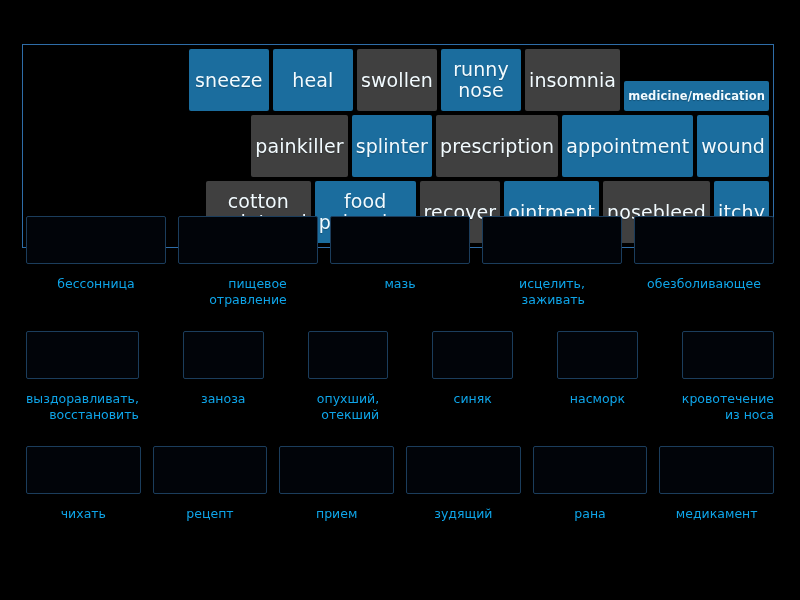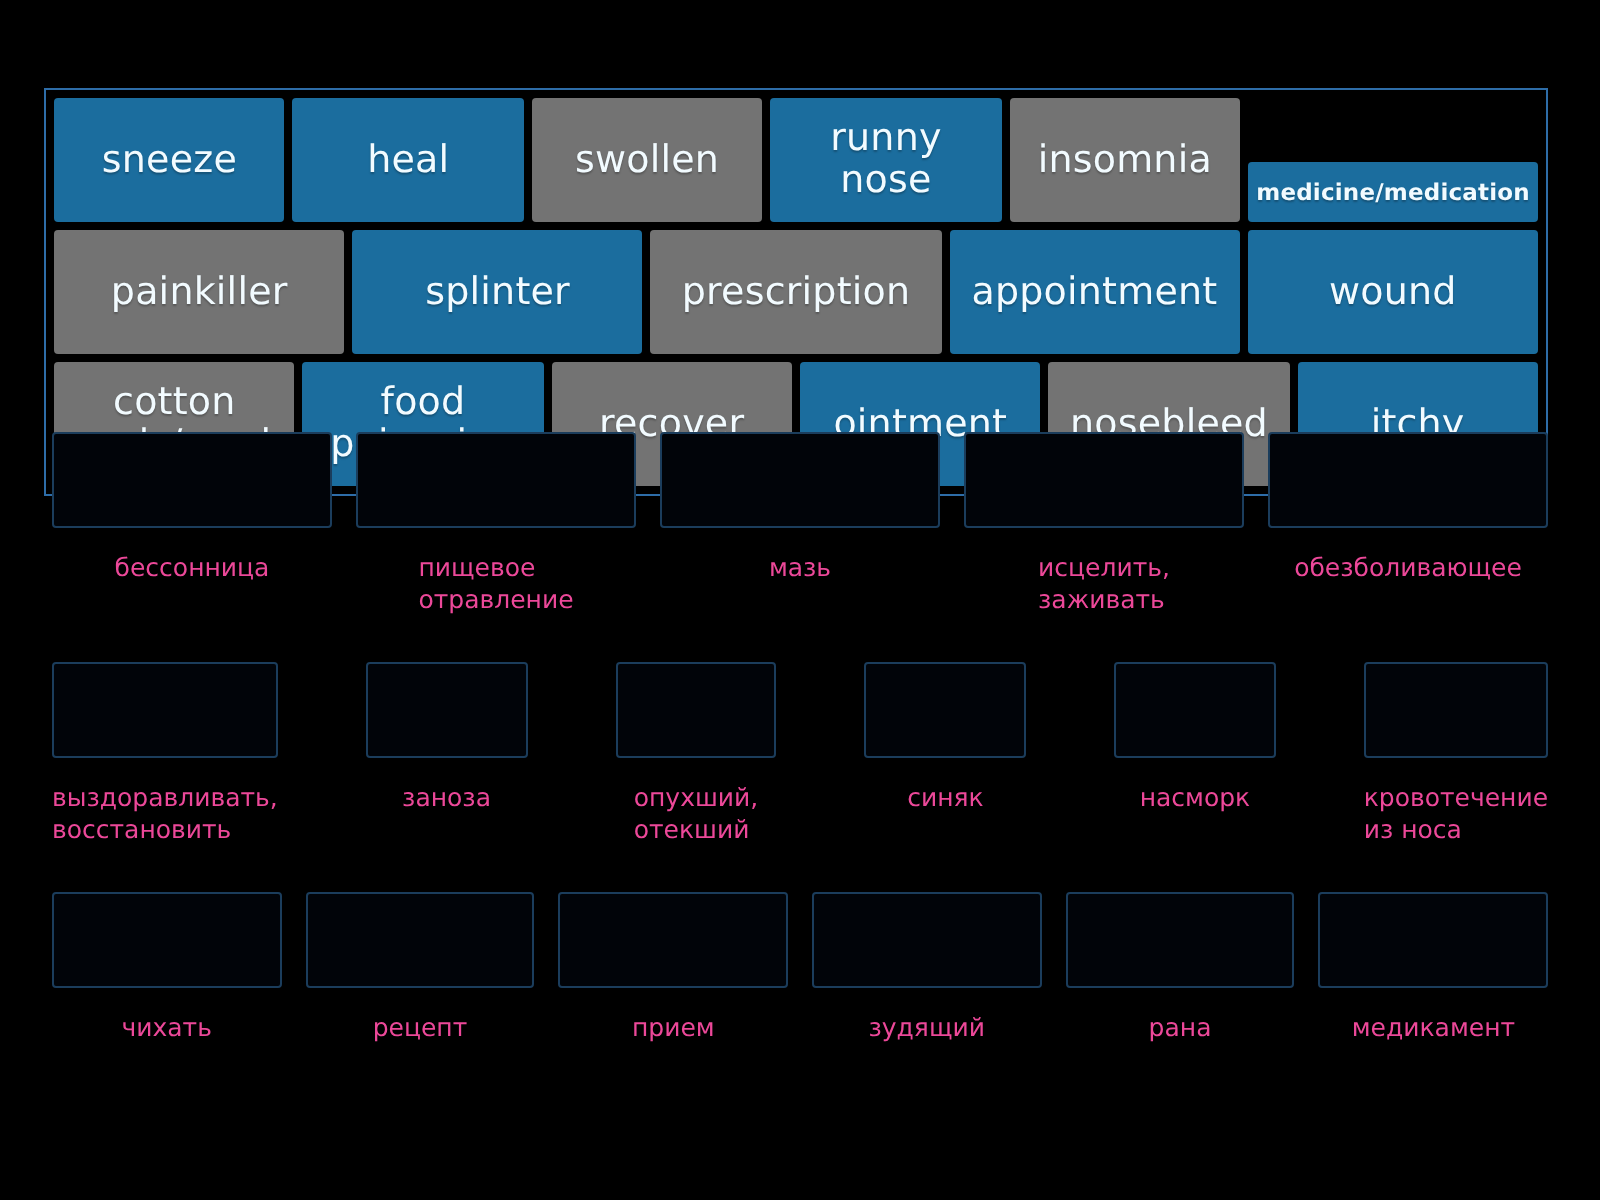--- a/index.html
+++ b/index.html
@@ -24,31 +24,32 @@
     left: 22px;
     top: 44px;
     width: 752px;
     height: 204px;
     border: 1px solid #2e6da8;
     background: #000000;
     padding: 4px;
     display: flex;
     flex-direction: column;
     gap: 4px;
+    align-items: flex-end;
   }
 
   .tile-row {
     display: flex;
     flex: 1;
     gap: 4px;
   }
 
   .tile {
     flex: 1 1 0;
-    background: #737373;
+    background: #404040;
     border-radius: 2px;
     display: flex;
     align-items: center;
     justify-content: center;
     text-align: center;
     color: #f2fbff;
     font-size: 19px;
     line-height: 1.08;
     padding: 2px 4px;
     cursor: grab;
@@ -94,22 +95,22 @@
     height: 48px;
     border: 1px solid #1b3d5c;
     border-radius: 2px;
     background: #010409;
   }
 
   .answer-label {
     margin-top: 12px;
     font-size: 12.5px;
     line-height: 1.25;
-    color: #ec4899;
-    text-align: left;
+    color: #0ea5e9;
+    text-align: right;
     white-space: pre-line;
     user-select: none;
   }
 </style>
 </head>
 <body>
 
 <div id="tile-bank">
 
   <div class="tile-row">

